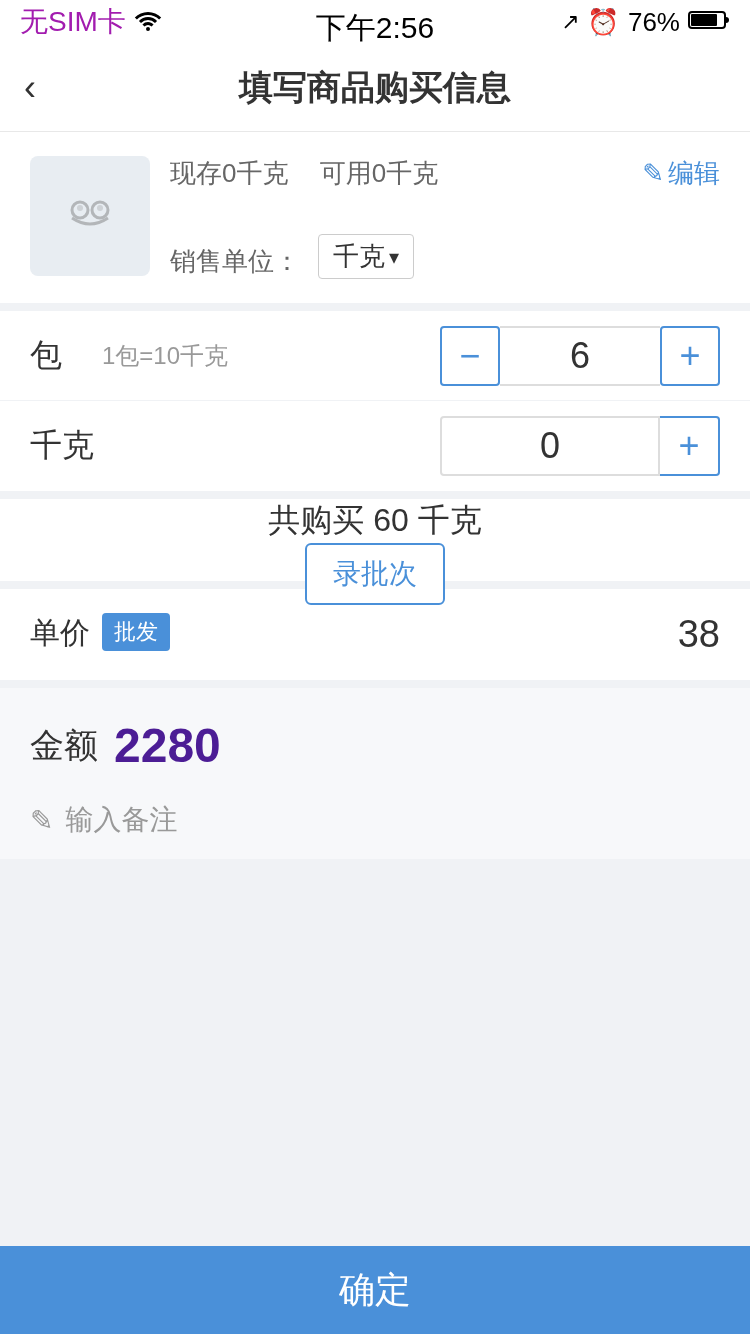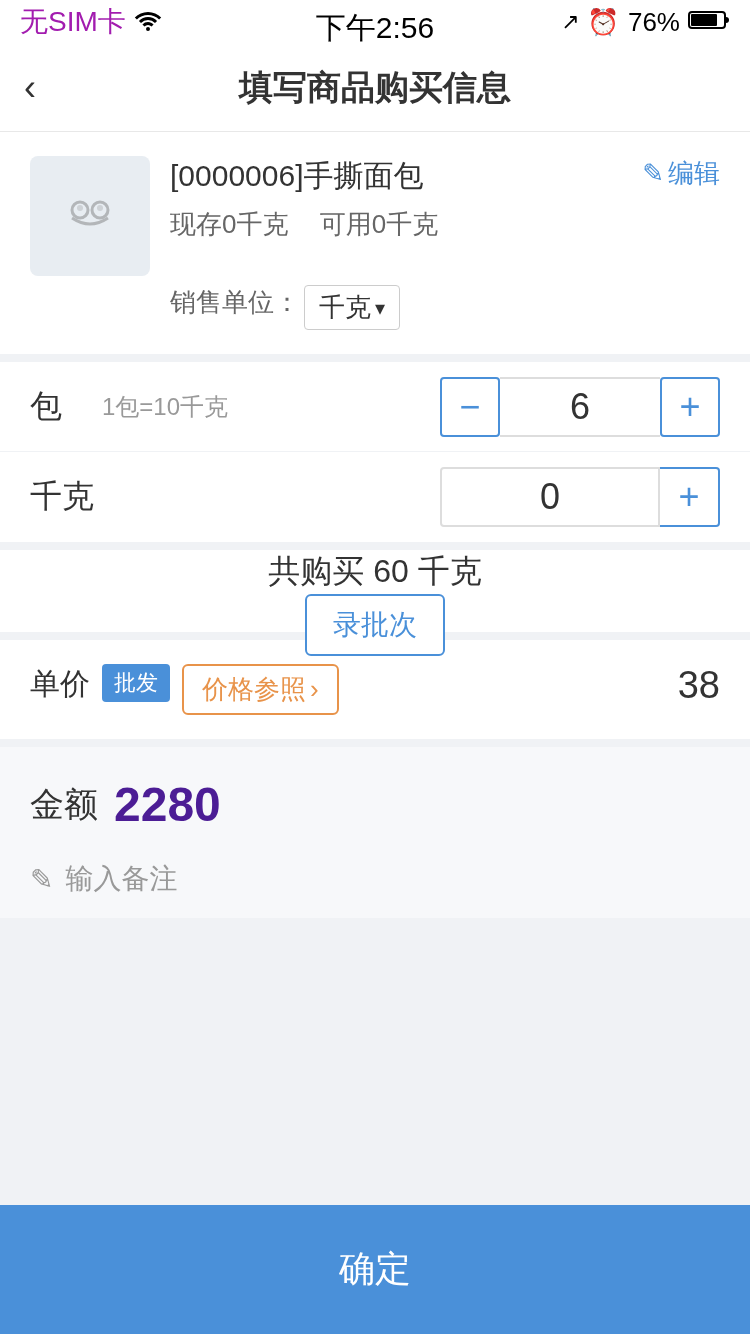--- a/index.html
+++ b/index.html
@@ -106,22 +106,22 @@
       font-weight: 500;
       margin-bottom: 10px;
     }
     .product-stock {
       font-size: 26px;
       color: #666;
       margin-bottom: 10px;
     }
     .product-unit-row {
       display: flex;
-      align-items: flex-start;
-      gap: 4px;
+      align-items: flex-end;
+      gap: 18px;
       font-size: 26px;
       color: #666;
       margin-top: 43px;
     }
     .unit-select {
       border: 1px solid #ccc;
       border-radius: 4px;
       padding: 4px 14px;
       font-size: 26px;
       color: #333;
@@ -312,21 +312,21 @@
       flex: 1;
       min-height: 300px;
     }
 
     
     .confirm-btn {
       position: fixed;
       bottom: 0;
       left: 0;
       width: 750px;
-      height: 129px;
+      height: 88px;
       background: #4a90d9;
       color: #fff;
       font-size: 36px;
       font-weight: 500;
       border: none;
       display: flex;
       align-items: center;
       justify-content: center;
       cursor: pointer;
     }
@@ -367,21 +367,20 @@
   <div class="product-image">
     <svg viewBox="0 0 60 60" fill="none" xmlns="http://www.w3.org/2000/svg">
       <circle cx="20" cy="24" r="8" stroke="#666" stroke-width="3" fill="none"></circle>
       <circle cx="40" cy="24" r="8" stroke="#666" stroke-width="3" fill="none"></circle>
       <path d="M12 32 Q30 44 48 32" stroke="#666" stroke-width="3" fill="none"></path>
       <circle cx="20" cy="22" r="3" fill="#666" opacity="0.5"></circle>
       <circle cx="40" cy="22" r="3" fill="#666" opacity="0.5"></circle>
     </svg>
   </div>
   <div class="product-info">
-    <div class="product-name">[0000006]手撕面包</div>
     <div class="product-stock">
       <span>现存0千克</span>
       <span style="margin: 0 12px;"> </span>
       <span>可用0千克</span>
     </div>
     <div class="product-unit-row">
       <span>销售单位：</span>
       <div class="unit-select">
         <span>千克</span>
         <span style="font-size:20px;">▾</span>
@@ -422,24 +421,20 @@
     <span>60</span>
     <span> </span>
     <span>千克</span>
   </span>
   <button class="batch-btn">录批次</button>
 </div>
 
 <div class="price-section">
   <span class="price-label">单价</span>
   <span class="price-tag">批发</span>
-  <button class="price-ref-btn">
-    <span>价格参照</span>
-    <span>›</span>
-  </button>
   <span class="price-value">38</span>
 </div>
 
 <div class="amount-section">
   <div class="amount-row">
     <span class="amount-label">金额</span>
     <span class="amount-value">2280</span>
   </div>
   <div class="remark-row">
     <span class="pencil-icon">✎</span>

